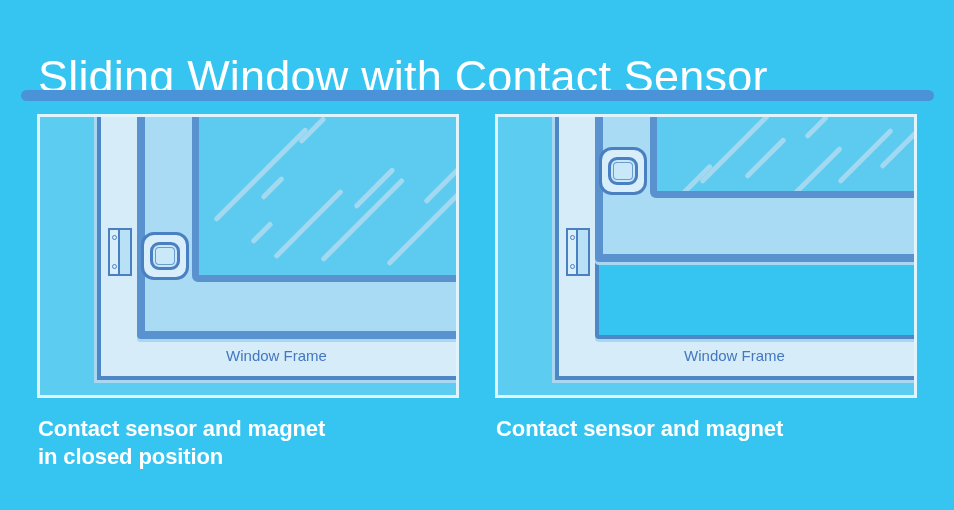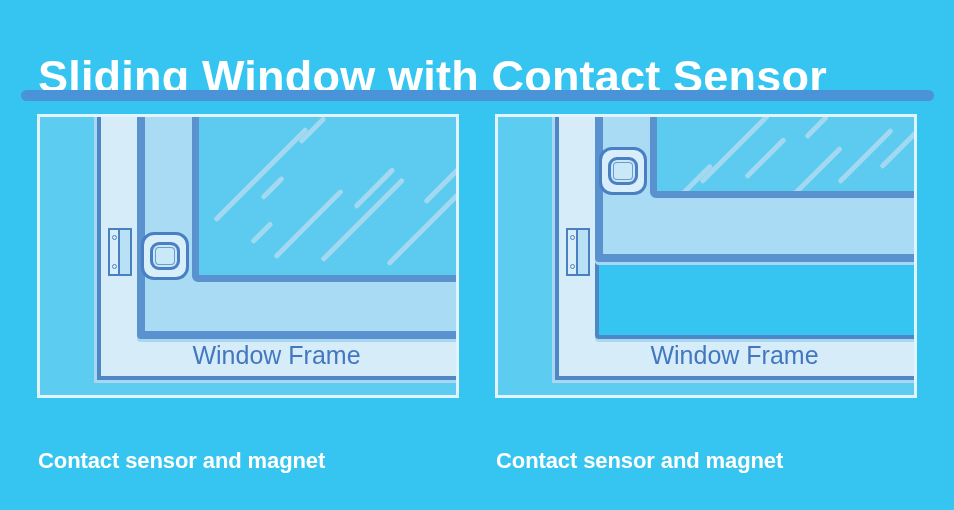--- a/index.html
+++ b/index.html
@@ -3,21 +3,21 @@
 <meta charset="utf-8">
 <style>
   html,body{margin:0;padding:0;}
   body{
     width:954px;height:510px;position:relative;overflow:hidden;
     background:var(--page_bg);
     font-family:"Liberation Sans", sans-serif;
   }
   .page-title{
     position:absolute;left:38px;top:22px;
-    font-size:45px;font-weight:700;letter-spacing:.2px;
+    font-size:45px;font-weight:400;letter-spacing:.2px;
     color:var(--text);line-height:1.1;white-space:nowrap;
   }
   .divider{
     position:absolute;left:21px;top:90px;width:913px;height:11px;
     border-radius:6px;background:var(--divider);
   }
   
   .panel{
     position:absolute;top:114px;width:416px;height:278px;
     border:3px solid var(--panel_border);
@@ -98,27 +98,27 @@
     position:absolute;left:2px;width:5px;height:5px;
     border:1px solid var(--device_line);border-radius:50%;
     background:var(--device_fill);
   }
   .screw.top{top:5px;}
   .screw.bottom{bottom:5px;}
 
   .sill-label{
     position:absolute;left:57px;right:0;top:222px;height:33px;
     line-height:33px;text-align:center;
-    font-size:25px;color:var(--label_text);
+    font-size:15px;color:var(--label_text);
   }
 
   .caption{
     position:absolute;top:415px;width:400px;
     font-size:22px;font-weight:600;line-height:28px;
-    color:var(--text);letter-spacing:-.1px;margin-top:32px;
+    color:var(--text);letter-spacing:-.1px;
   }
   .caption.closed-cap{left:38px;}
   .caption.open-cap{left:496px;}
 </style>
 </head>
 <body>
 
 <h1 class="page-title">Sliding Window with Contact Sensor</h1>
 <div class="divider"></div>
 
@@ -167,16 +167,17 @@
     <div class="screw bottom"></div>
   </div>
   <div class="sensor">
     <div class="sensor-inner"></div>
   </div>
   <div class="sill-label">Window Frame</div>
 </div>
 
 <div class="caption closed-cap">
   <div>Contact sensor and magnet</div>
+  <div>in closed position</div>
 </div>
 <div class="caption open-cap">
   <div>Contact sensor and magnet</div>
 </div>
 
 </body></html>

